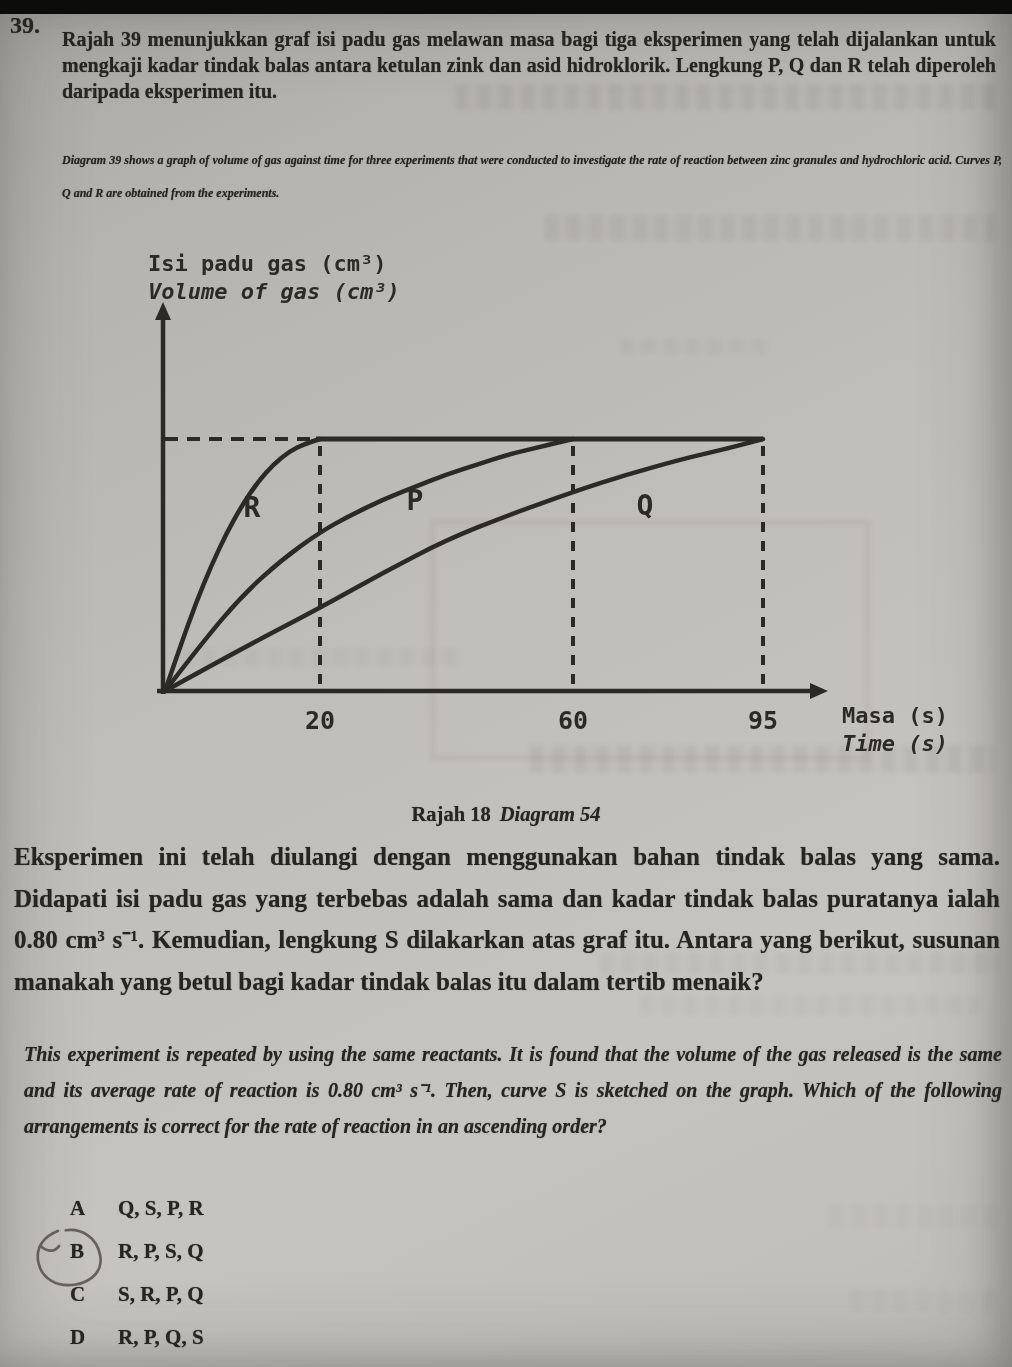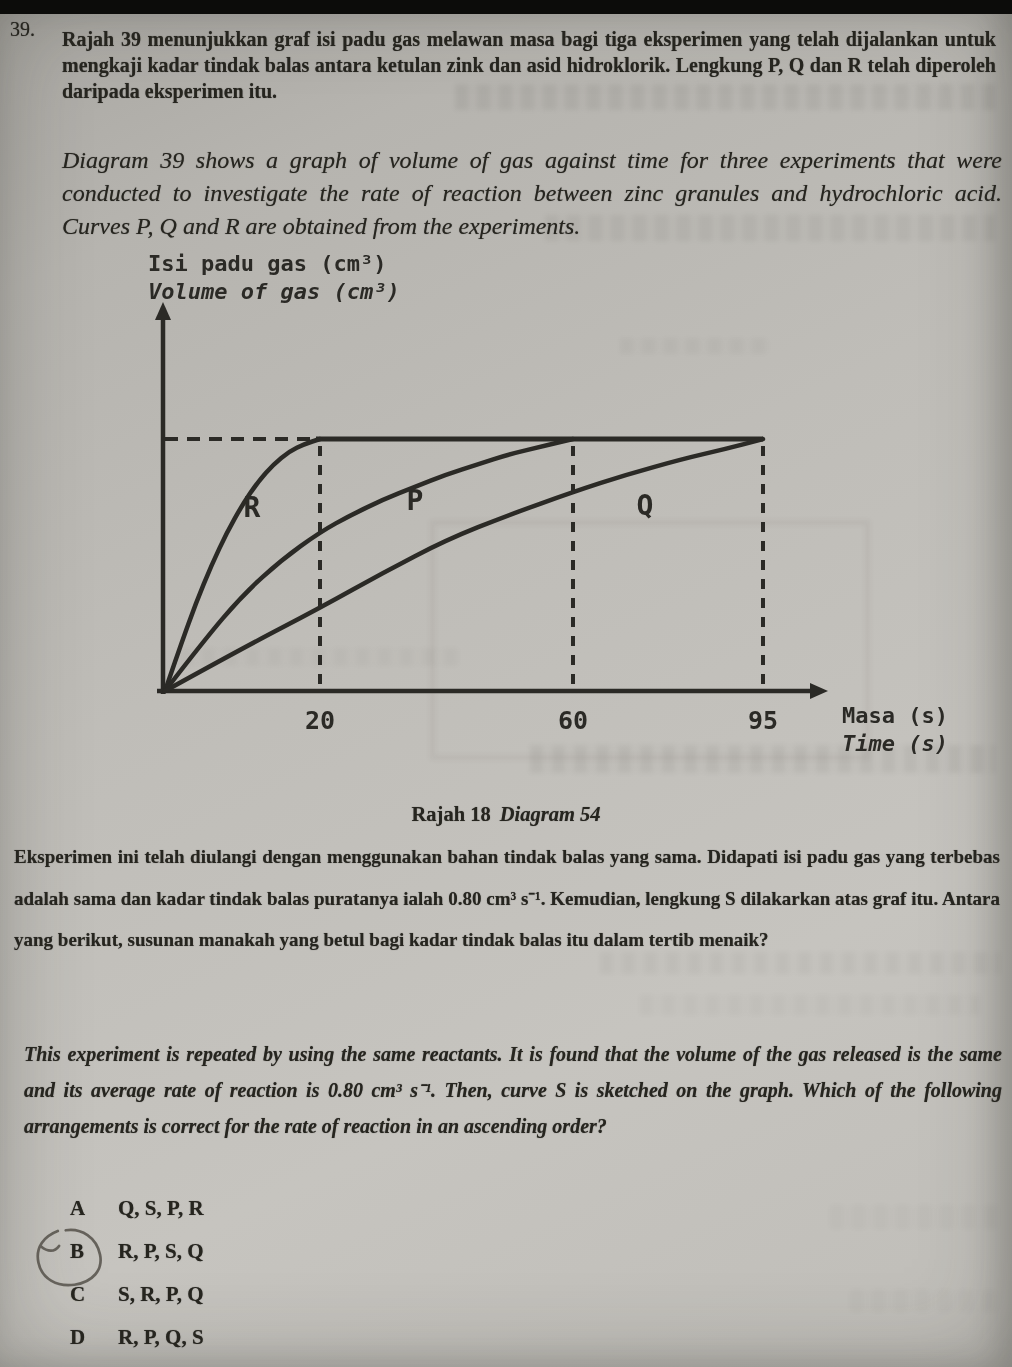--- a/index.html
+++ b/index.html
@@ -4,29 +4,29 @@
 <style>
   html,body{margin:0;padding:0;background:#777;}
   .page{
     position:relative;width:1012px;height:1367px;margin:0 auto;overflow:hidden;
     background:linear-gradient(155deg,#a9a7a2 0%,#b6b4af 16%,#bfbdb8 42%,#c6c4bf 72%,#bfbdb8 100%);
     box-shadow:inset 0 0 90px rgba(40,38,33,.28), inset -14px 0 30px rgba(35,33,30,.18);
     font-family:"Liberation Serif", serif;color:#26251f;
   }
   .scan-edge{position:absolute;left:0;top:0;width:100%;height:14px;background:#0c0c0a;}
   .soft{text-shadow:0 0 1px rgba(30,28,25,.55);}
-  .q-num{position:absolute;left:10px;top:18px;font-size:20px;font-weight:normal;}
+  .q-num{position:absolute;left:10px;top:12px;font-size:24px;font-weight:bold;}
   .q-malay{position:absolute;left:62px;top:26px;width:934px;font-size:20px;line-height:26px;
     font-weight:bold;text-align:justify;}
-  .q-english{position:absolute;left:62px;top:144px;width:940px;font-size:24px;line-height:33px;
-    font-weight:normal;font-style:italic;text-align:justify;}
+  .q-english{position:absolute;left:62px;top:144px;width:940px;font-size:12px;line-height:33px;
+    font-weight:bold;font-style:italic;text-align:justify;}
   .chart-wrap{position:absolute;left:120px;top:242px;width:880px;height:530px;}
   .caption{position:absolute;left:0;top:803px;width:100%;text-align:center;font-size:20.5px;font-weight:bold;}
   .caption .en{font-style:italic;margin-left:9px;}
-  .para2{position:absolute;left:14px;top:836px;width:986px;font-size:19px;line-height:41.5px;
+  .para2{position:absolute;left:14px;top:836px;width:986px;font-size:25px;line-height:41.5px;
     font-weight:bold;text-align:justify;}
   .para3{position:absolute;left:24px;top:1036px;width:978px;font-size:20px;line-height:36px;
     font-weight:bold;font-style:italic;text-align:justify;}
   .options{position:absolute;left:70px;top:1196px;font-size:21px;font-weight:bold;}
   .option-row{display:flex;height:43px;align-items:flex-start;}
   .opt-letter{width:48px;}
   .answer-circle{position:absolute;left:34px;top:1222px;width:76px;height:70px;}
   
   .bl{position:absolute;display:block;filter:blur(2.5px);
     background:repeating-linear-gradient(90deg,rgba(52,50,45,.55) 0 13px,rgba(52,50,45,.12) 13px 22px);}

